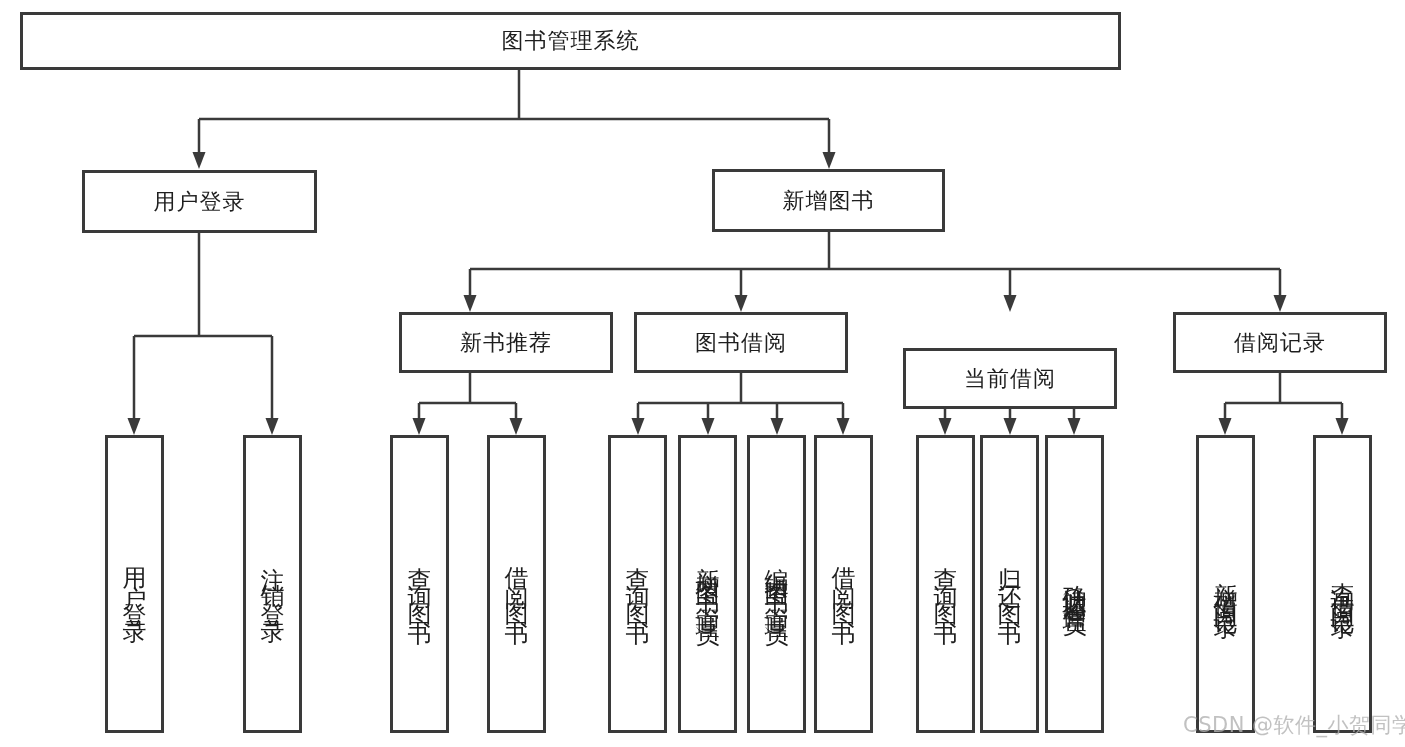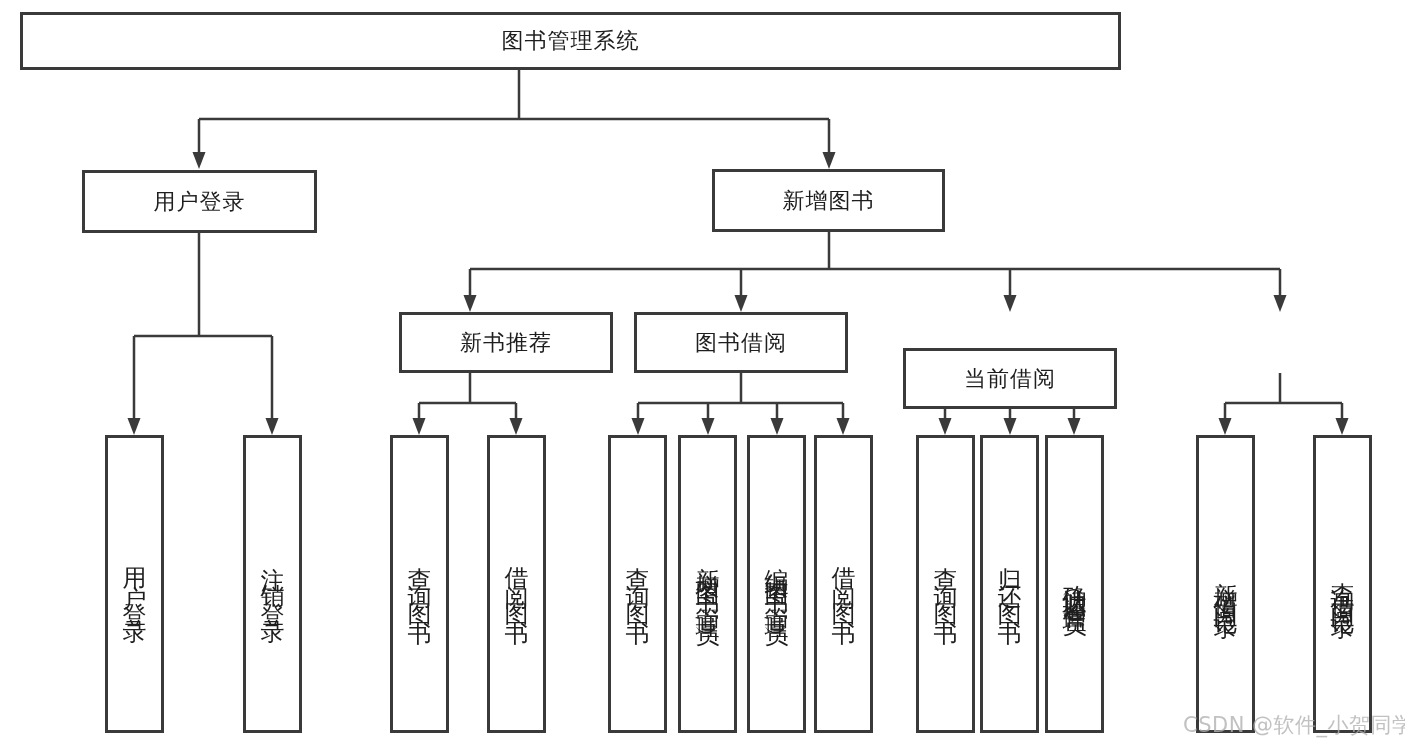--- a/index.html
+++ b/index.html
@@ -124,20 +124,23 @@
 
   <div class="node h m1">
     <span>新书推荐</span>
   </div>
   <div class="node h m2">
     <span>图书借阅</span>
   </div>
   <div class="node h m3">
     <span>当前借阅</span>
   </div>
+  <div class="node h m4">
+    <span>借阅记录</span>
+  </div>
 
   <div class="node leaf ls4 l1">
     <span class="v-text">用户登录</span>
   </div>
   <div class="node leaf ls4 l2">
     <span class="v-text">注销登录</span>
   </div>
   <div class="node leaf ls4 l3">
     <span class="v-text">查询图书</span>
   </div>

